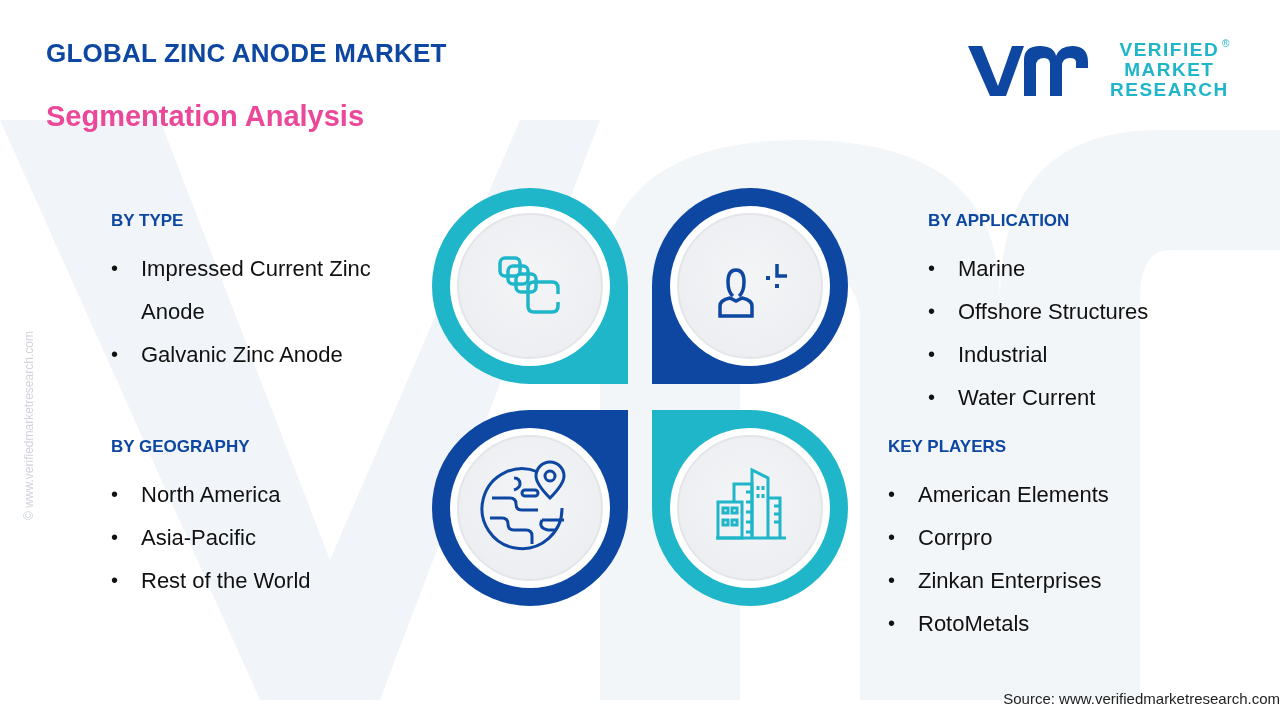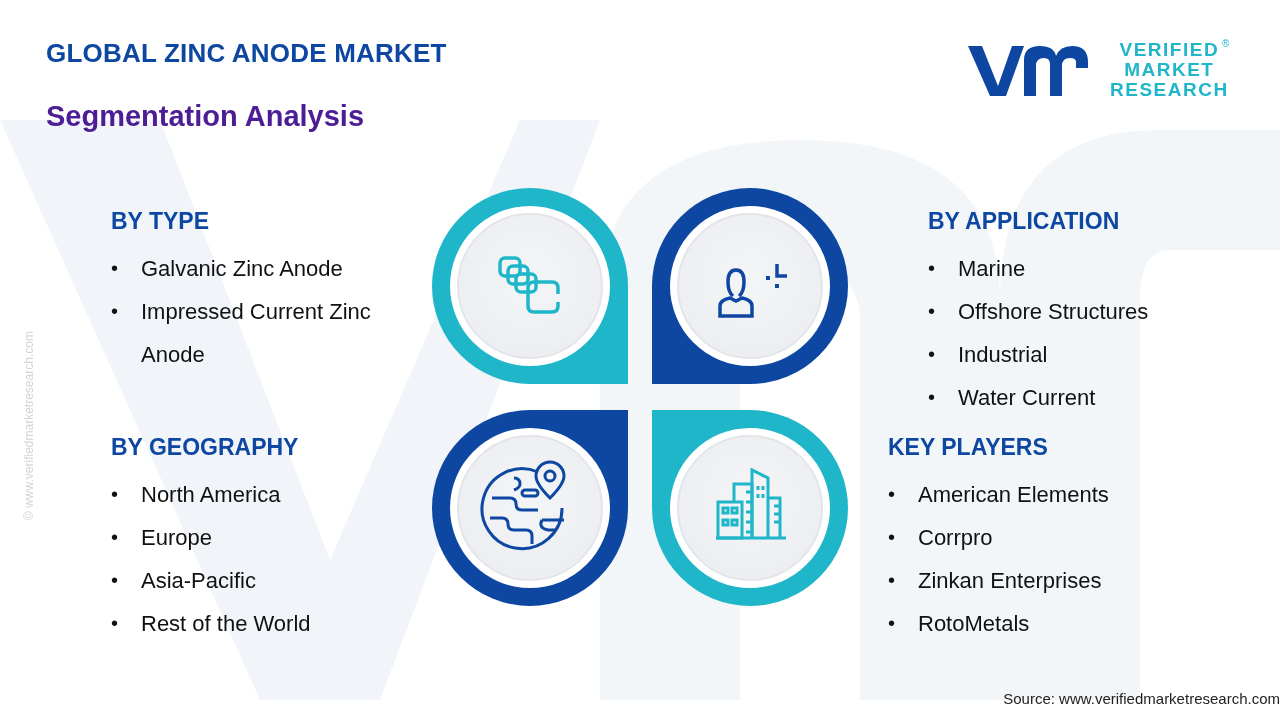--- a/index.html
+++ b/index.html
@@ -1,25 +1,25 @@
 <!DOCTYPE html>
 <html><head>
 <meta charset="utf-8">
 <style>
   html,body{margin:0;padding:0;}
   body{width:1280px;height:720px;position:relative;overflow:hidden;background:#ffffff;font-family:"Liberation Sans","DejaVu Sans",sans-serif;}
   .bg-watermark{position:absolute;left:0;top:0;width:1280px;height:720px;z-index:0;}
   .title{position:absolute;left:46px;top:38px;font-size:26px;font-weight:bold;color:#0d47a1;letter-spacing:0.2px;z-index:2;margin:0;}
-  .subtitle{position:absolute;left:46px;top:100px;font-size:29px;font-weight:bold;color:#4c1d95;z-index:2;margin:0;}
+  .subtitle{position:absolute;left:46px;top:100px;font-size:29px;font-weight:bold;color:#ec4899;z-index:2;margin:0;}
   .logo{position:absolute;left:966px;top:38px;width:270px;height:64px;z-index:2;}
   .logo-text{position:absolute;left:144px;top:2px;color:#1fb6c9;font-weight:bold;font-size:19px;line-height:20px;letter-spacing:1.5px;text-align:center;}
   .logo-reg{position:absolute;left:256px;top:0px;font-size:10px;color:#1fb6c9;}
   .side-watermark{position:absolute;left:22px;top:520px;transform:rotate(-90deg);transform-origin:left top;font-size:12px;color:#cfd4da;white-space:nowrap;z-index:2;}
   .section{position:absolute;z-index:2;}
-  .section h3{margin:0;font-size:23px;font-weight:bold;color:#0d47a1;line-height:28px;}
+  .section h3{margin:0;font-size:17px;font-weight:bold;color:#0d47a1;line-height:28px;}
   .section ul{list-style:none;margin:12px 0 0 0;padding:0;}
   .section li{position:relative;padding-left:30px;font-size:22px;color:#111;line-height:43px;}
   .section li::before{content:"•";position:absolute;left:0;top:0;font-size:20px;}
   .sec-type{left:111px;top:207px;width:300px;}
   .sec-app{left:888px;top:207px;width:300px;margin-left:40px;}
   .sec-geo{left:111px;top:433px;width:300px;}
   .sec-key{left:888px;top:433px;width:320px;}
   .petals{position:absolute;left:430px;top:188px;width:420px;height:420px;z-index:2;}
   .source{position:absolute;left:0;width:1280px;top:690px;text-align:right;font-size:15px;color:#222;z-index:2;}
 </style>
@@ -46,40 +46,39 @@
     <div>RESEARCH</div>
   </div>
   <span class="logo-reg">®</span>
 </div>
 
 <div class="side-watermark">© www.verifiedmarketresearch.com</div>
 
 <div class="section sec-type">
   <h3>BY TYPE</h3>
   <ul>
+    <li>Impressed Current Zinc Anode</li>
     <li>Galvanic Zinc Anode</li>
-    <li>Impressed Current Zinc Anode</li>
   </ul>
 </div>
 
 <div class="section sec-app">
   <h3>BY APPLICATION</h3>
   <ul>
     <li>Marine</li>
     <li>Offshore Structures</li>
     <li>Industrial</li>
     <li>Water Current</li>
   </ul>
 </div>
 
 <div class="section sec-geo">
   <h3>BY GEOGRAPHY</h3>
   <ul>
     <li>North America</li>
-    <li>Europe</li>
     <li>Asia-Pacific</li>
     <li>Rest of the World</li>
   </ul>
 </div>
 
 <div class="section sec-key">
   <h3>KEY PLAYERS</h3>
   <ul>
     <li>American Elements</li>
     <li>Corrpro</li>

